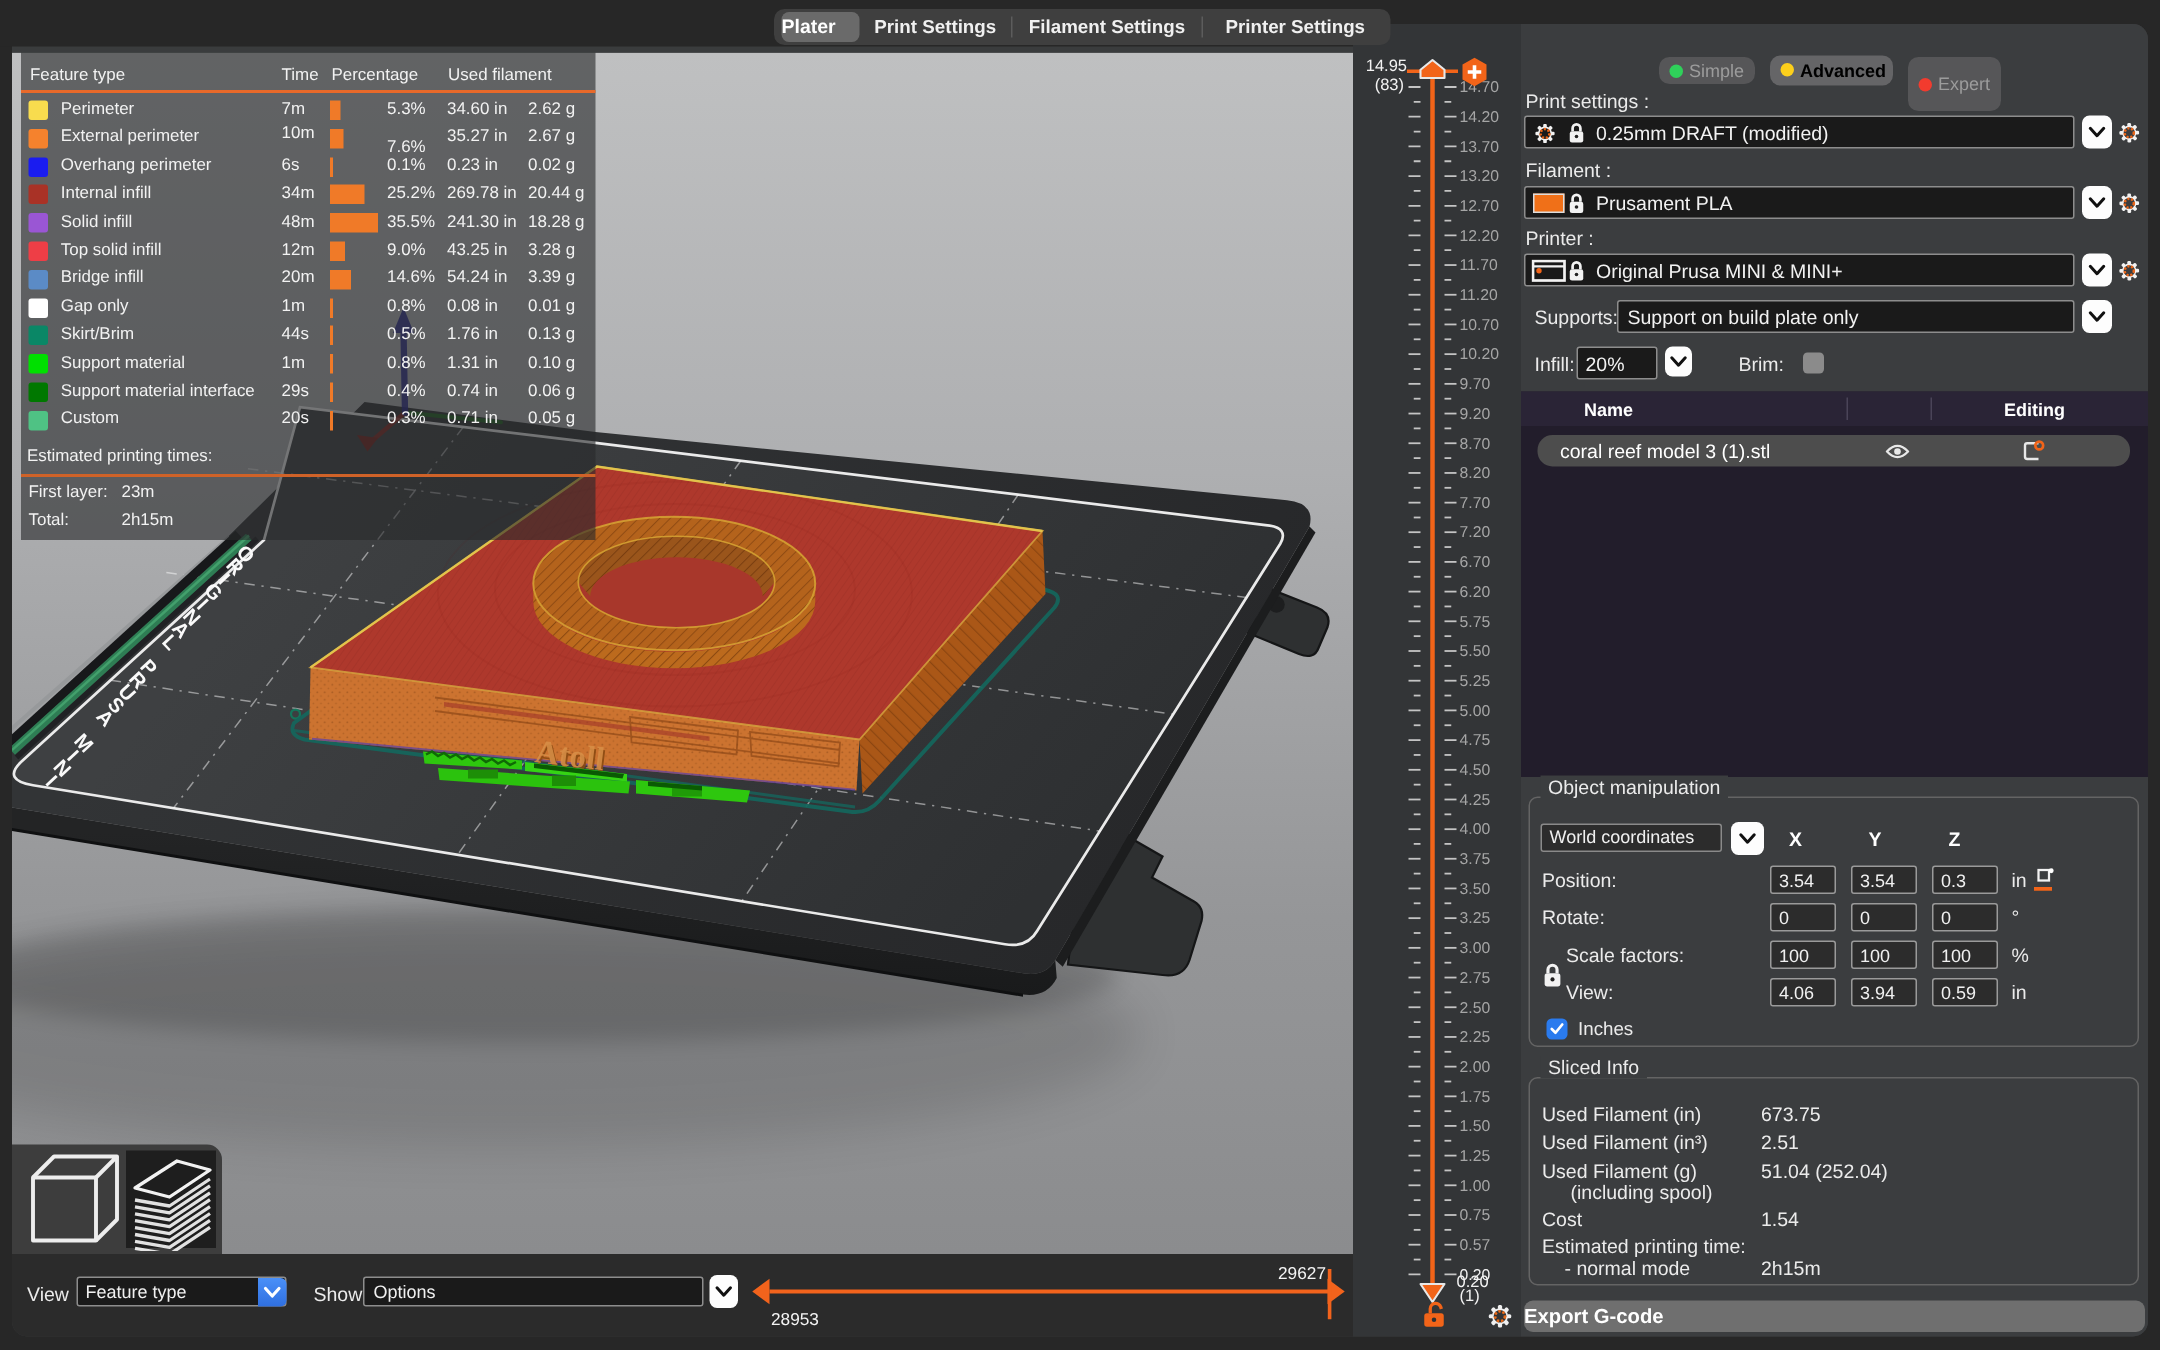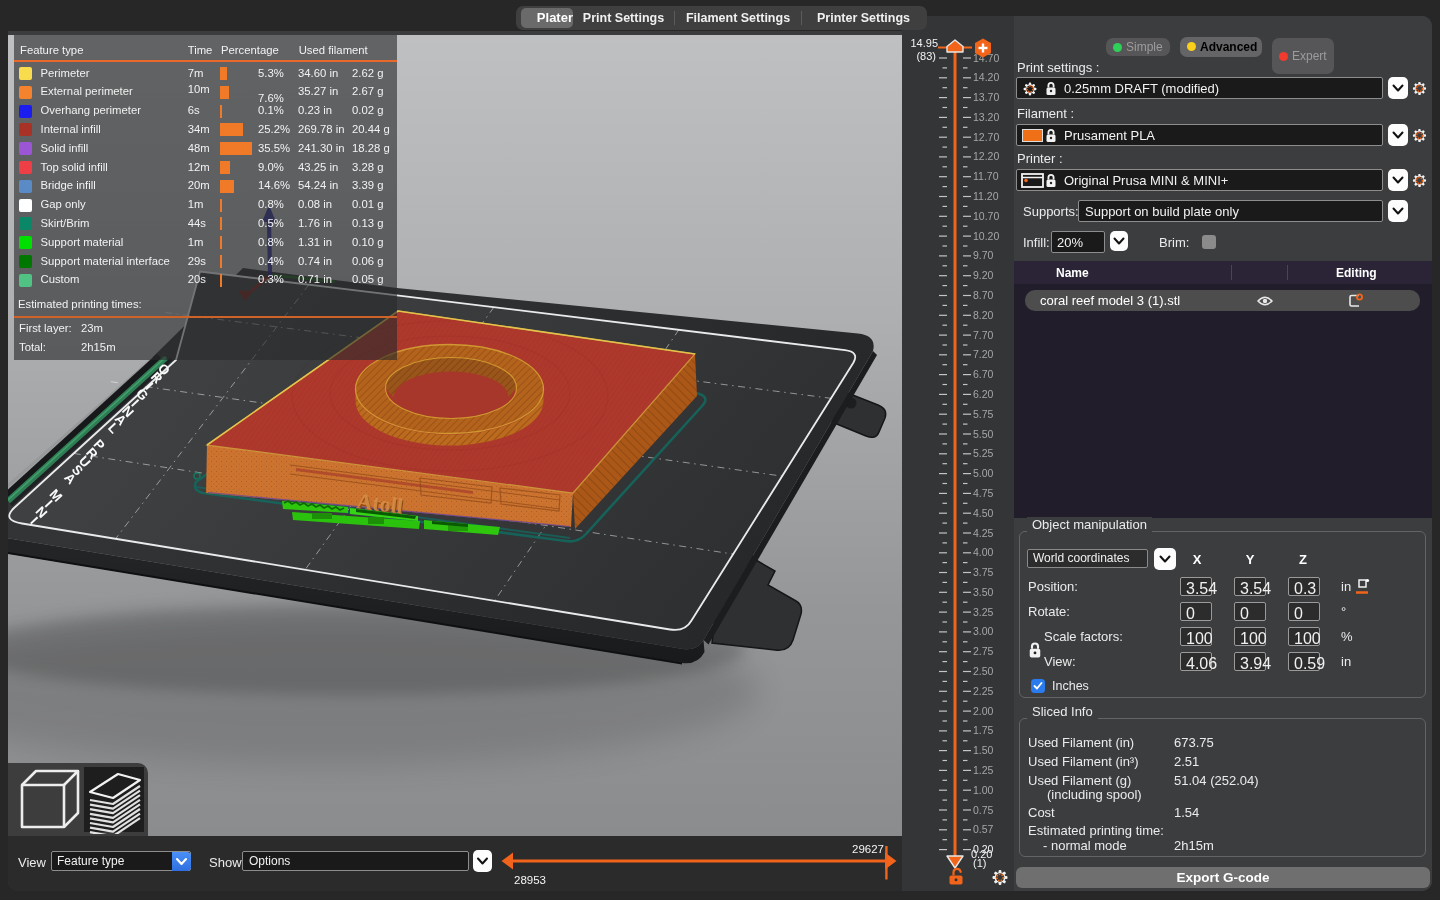--- a/index.html
+++ b/index.html
@@ -5,37 +5,37 @@
 #stage{position:absolute;left:0;top:0;width:1440px;height:900px}
 #panel{position:absolute;left:8px;top:16px;width:1424px;height:875px;background:#3a3c3d;border-radius:10px}
 #topbar{position:absolute;left:0;top:0;width:980px;height:31px;background:#272727}
 #viewport{position:absolute;left:8px;top:35px;width:894px;height:801px;overflow:hidden}
 #sliderzone{position:absolute;left:902px;top:16px;width:112px;height:875px;background:#333537;border-radius:0 0 0 0}
 #sidebar{position:absolute;left:1014px;top:16px;width:418px;height:875px;background:#3b3d3f;border-radius:0 10px 10px 0}
 #bottombar{position:absolute;left:8px;top:836px;width:894px;height:55px;background:#2b2b2b;border-radius:0 0 0 10px}
 #tabs{position:absolute;left:516px;top:6px;width:411px;height:24px;background:#3f3f3f;border-radius:7px;z-index:10}
 .tab{position:absolute;top:0;height:24px;line-height:24px;font-size:12.5px;font-weight:600;color:#f0f0f0;text-align:center}
 .tabsep{position:absolute;top:5px;width:1px;height:14px;background:#5c5c5c}
-#plater{position:absolute;left:5px;top:2px;width:52px;height:20px;background:#6a6a6a;border-radius:5px;color:#fff;font-size:13px;font-weight:600;text-align:right;line-height:20px}
+#plater{position:absolute;left:5px;top:2px;width:52px;height:20px;background:#6a6a6a;border-radius:5px;color:#fff;font-size:13px;font-weight:600;text-align:left;line-height:20px}
 #legend{position:absolute;left:14px;top:35px;width:383px;height:325px;background:rgba(40,42,44,0.62)}
 .lt{position:absolute;font-size:11.3px;color:#f2f2f2;white-space:pre}
 .mbtn{position:absolute;border-radius:7px}
 .dot{position:absolute;left:7px;top:50%;margin-top:-4.5px;width:9px;height:9px;border-radius:50%}
 .mtxt{position:absolute;left:20px;top:50%;transform:translateY(-50%);font-size:12px;white-space:nowrap}
 .slab{position:absolute;font-size:13px;color:#ebebeb;white-space:nowrap}
 .combo{position:absolute;background:#1a1a1a;border:1px solid #8d8d8d;border-radius:2px}
 .combo2{position:absolute;background:#2c2c2c;border:1px solid #8a8a8a;border-radius:2px}
 .ctxt{position:absolute;font-size:13px;color:#f2f2f2;white-space:nowrap}
 .ctxt2{position:absolute;font-size:12px;color:#f0f0f0;white-space:nowrap}
 .wbtn{position:absolute;background:#fdfdfd;border-radius:5px}
 .olh{position:absolute;font-size:12px;font-weight:bold;color:#fff}
 .fs{position:absolute;border:1px solid #646464;border-radius:6px}
 .fslab{position:absolute;font-size:13px;color:#ebebeb;background:#3b3d3f;padding:0 5px}
 .xyz{position:absolute;font-size:13px;font-weight:bold;color:#fff;width:12px;text-align:center}
-.inp{position:absolute;width:32px;height:19px;background:#2c2c2c;border:1px solid #9a9a9a;border-radius:2px;font-size:16px;color:#f0f0f0;padding:2px 0 0 5px}
+.inp{position:absolute;width:44px;height:19px;background:#2c2c2c;border:1px solid #9a9a9a;border-radius:2px;font-size:12px;color:#f0f0f0;padding:2px 0 0 5px}
 </style></head>
 <body>
 <div id="stage">
 <div id="panel"></div>
 <div id="topbar"></div>
 <div id="tabs">
 <div id="plater">Plater</div>
 <div class="tab" style="left:57px;width:101px">Print Settings</div>
 <div class="tabsep" style="left:158px"></div>
 <div class="tab" style="left:159px;width:126px">Filament Settings</div>
@@ -729,21 +729,21 @@
 <div class="slab" style="left:1028px;top:754px;white-space:pre">Used Filament (in³)</div>
 <div class="slab" style="left:1174px;top:754px">2.51</div>
 <div class="slab" style="left:1028px;top:773px;white-space:pre">Used Filament (g)</div>
 <div class="slab" style="left:1174px;top:773px">51.04 (252.04)</div>
 <div class="slab" style="left:1047px;top:787px;white-space:pre">(including spool)</div>
 <div class="slab" style="left:1028px;top:805px;white-space:pre">Cost</div>
 <div class="slab" style="left:1174px;top:805px">1.54</div>
 <div class="slab" style="left:1028px;top:823px;white-space:pre">Estimated printing time:</div>
 <div class="slab" style="left:1043px;top:838px;white-space:pre">- normal mode</div>
 <div class="slab" style="left:1174px;top:838px">2h15m</div>
-<div style="position:absolute;left:1016px;top:867px;width:414px;height:21px;background:#6f6f6f;border-radius:6px;text-align:center;font-size:13.5px;font-weight:bold;color:#fff;line-height:21px">Export G-code</div>
+<div style="position:absolute;left:1016px;top:867px;width:414px;height:21px;background:#6f6f6f;border-radius:6px;font-size:13.5px;font-weight:bold;color:#fff;line-height:21px">Export G-code</div>
 <div class="slab" style="left:18px;top:855px">View</div>
 <div class="combo" style="left:51px;top:851px;width:140px;height:20px"></div>
 <div class="ctxt2" style="left:57px;top:854px">Feature type</div>
 <div style="position:absolute;left:172px;top:852px;width:19px;height:19px;background:linear-gradient(#4a90f8,#2f6fe0);border-radius:0 4px 4px 0"></div>
 <svg style="position:absolute;left:174px;top:855px" width="15" height="13" viewBox="0 0 15 13">
       <path d="M 3.0 4.0 L 7.5 9.0 L 12.0 4.0" fill="none" stroke="#fff" stroke-width="2.1" stroke-linecap="round" stroke-linejoin="round"></path>
     </svg>
 <div class="slab" style="left:209px;top:855px">Show</div>
 <div class="combo" style="left:242px;top:851px;width:227px;height:20px"></div>
 <div class="ctxt2" style="left:249px;top:854px">Options</div>

